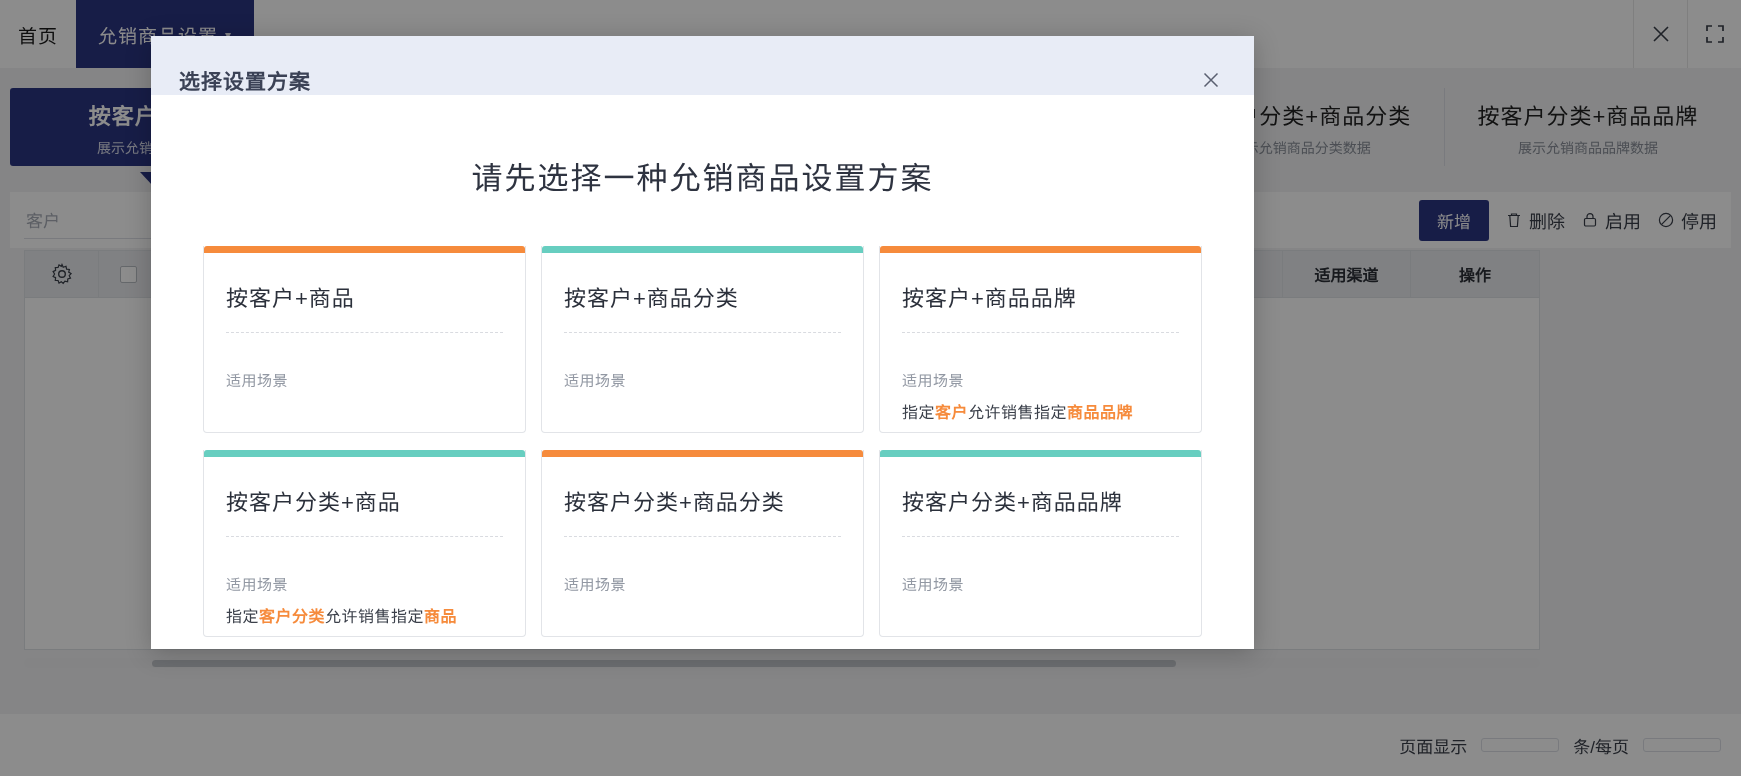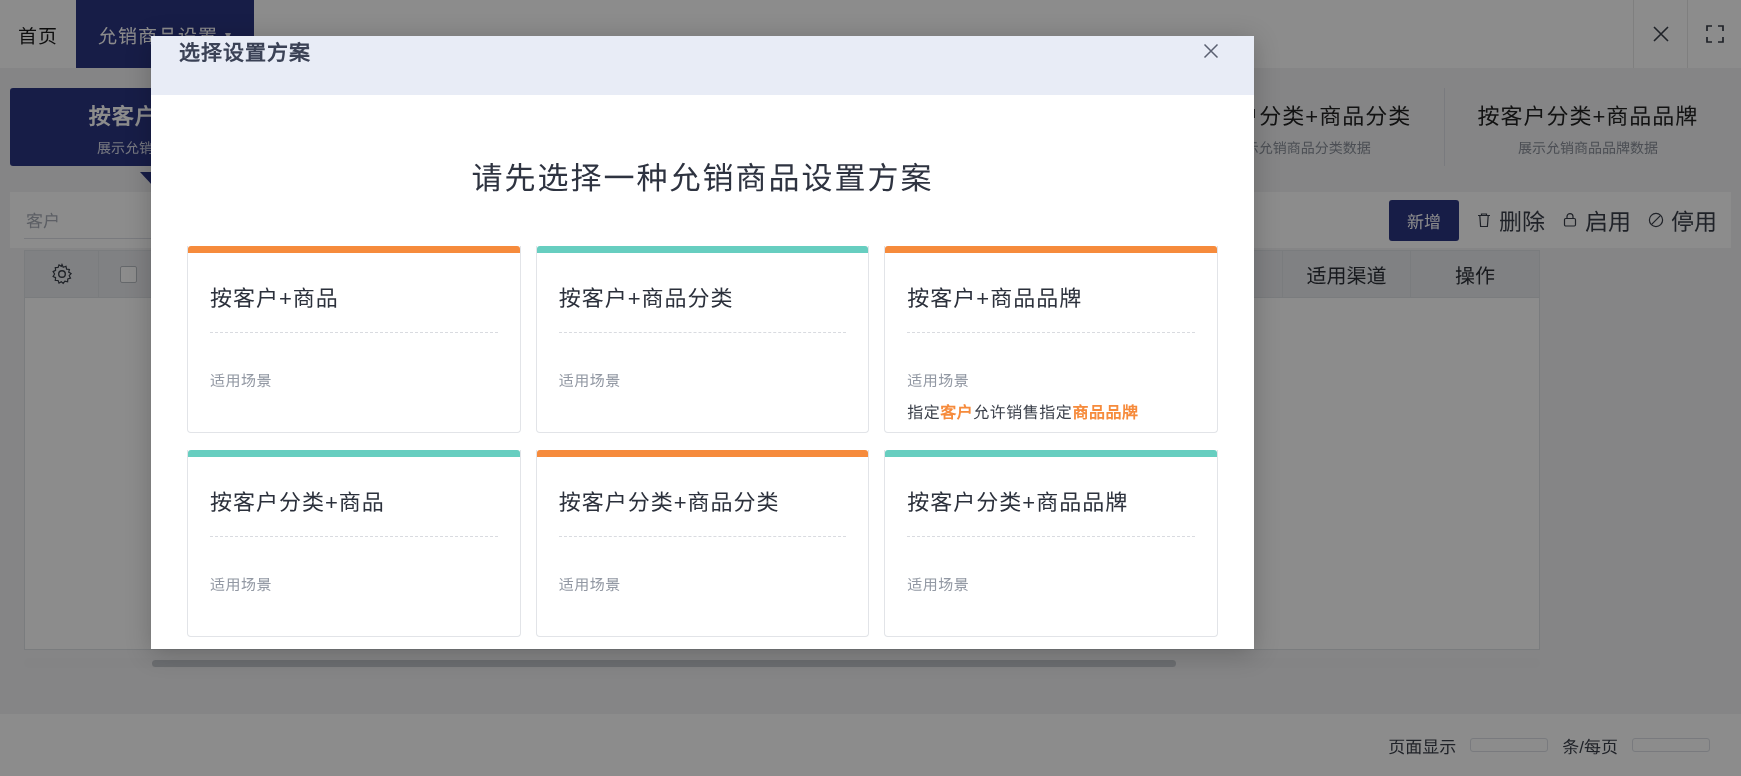--- a/index.html
+++ b/index.html
@@ -142,41 +142,41 @@
   .btn-primary {
     background: #2b3582;
     color: #fff;
     font-size: 17px;
     padding: 8px 18px;
     border-radius: 3px;
     white-space: nowrap;
   }
   .tb-act {
     display: flex; align-items: center; gap: 6px;
-    font-size: 23px;
+    font-size: 18px;
     color: #3a3f4a;
     white-space: nowrap;
   }
   .tb-act svg { display: block; }
 
   
   .table-head {
     position: absolute;
     left: 24px; top: 250px;
     width: 1516px; height: 48px;
     background: #eaecef;
     display: flex;
     align-items: stretch;
     border: 1px solid #dfe2e6;
   }
   .th {
     display: flex; align-items: center; justify-content: center;
     border-right: 1px solid #dfe2e6;
-    font-size: 20px;
-    font-weight: normal;
+    font-size: 16px;
+    font-weight: bold;
     color: #2c3038;
   }
   .th:last-child { border-right: none; justify-content: center; }
   .th-gear  { width: 74px; }
   .th-check { width: 60px; }
   .th-flex  { flex: 1; }
   .th-chan  { width: 128px; }
   .th-oper  { width: 128px; }
   .checkbox-sq {
     width: 17px; height: 17px;
@@ -214,21 +214,21 @@
   
   .pager {
     position: absolute;
     left: 0; bottom: 0;
     width: 1741px; height: 62px;
     background: #ffffff;
     display: flex;
     align-items: center;
     justify-content: flex-end;
     gap: 14px;
-    padding: 0 17px;
+    padding: 0 6px;
     font-size: 17px;
     color: #3a3f4a;
   }
   .pg-select {
     border: 1px solid #dcdfe6;
     border-radius: 3px;
     padding: 6px 12px;
     min-width: 78px;
     text-align: center;
     background: #fff;
@@ -262,39 +262,39 @@
     background: #ffffff;
     z-index: 60;
     box-shadow: 0 4px 24px rgba(0,0,0,.22);
     display: flex;
     flex-direction: column;
   }
   .modal-header {
     height: 59px;
     background: #e8ecf6;
     display: flex;
-    align-items: flex-start;
+    align-items: flex-end;
     padding: 0 28px;
     flex: none;
   }
   .modal-title {
     font-size: 21px;
     font-weight: bold;
     color: #3b4256;
     letter-spacing: 1px;
   }
   .modal-close {
     margin-left: auto;
     width: 30px; height: 30px;
     display: flex; align-items: center; justify-content: center;
     color: #5a6071;
   }
   .modal-body {
     flex: 1;
-    padding: 0 36px;
+    padding: 0 52px;
     overflow: hidden;
   }
   .modal-heading {
     text-align: center;
     font-size: 31px;
     color: #2e3340;
     letter-spacing: 2px;
     margin-top: 58px;
     margin-bottom: 48px;
   }
@@ -504,20 +504,21 @@
           <div class="card-divider"></div>
           <div class="card-label">适用场景</div>
           <div class="card-desc"><span>指定</span><span class="hl">客户</span><span>允许销售指定</span><span class="hl">商品品牌</span></div>
         </div>
 
         <div class="scheme-card">
           <div class="card-stripe" style="background: rgb(103, 206, 192);"></div>
           <div class="card-title">按客户分类+商品</div>
           <div class="card-divider"></div>
           <div class="card-label">适用场景</div>
+          <div class="card-desc"><span>指定</span><span class="hl">客户分类</span><span>允许销售指定</span><span class="hl">商品</span></div>
         </div>
 
         <div class="scheme-card">
           <div class="card-stripe" style="background: rgb(246, 139, 60);"></div>
           <div class="card-title">按客户分类+商品分类</div>
           <div class="card-divider"></div>
           <div class="card-label">适用场景</div>
         </div>
 
         <div class="scheme-card">

